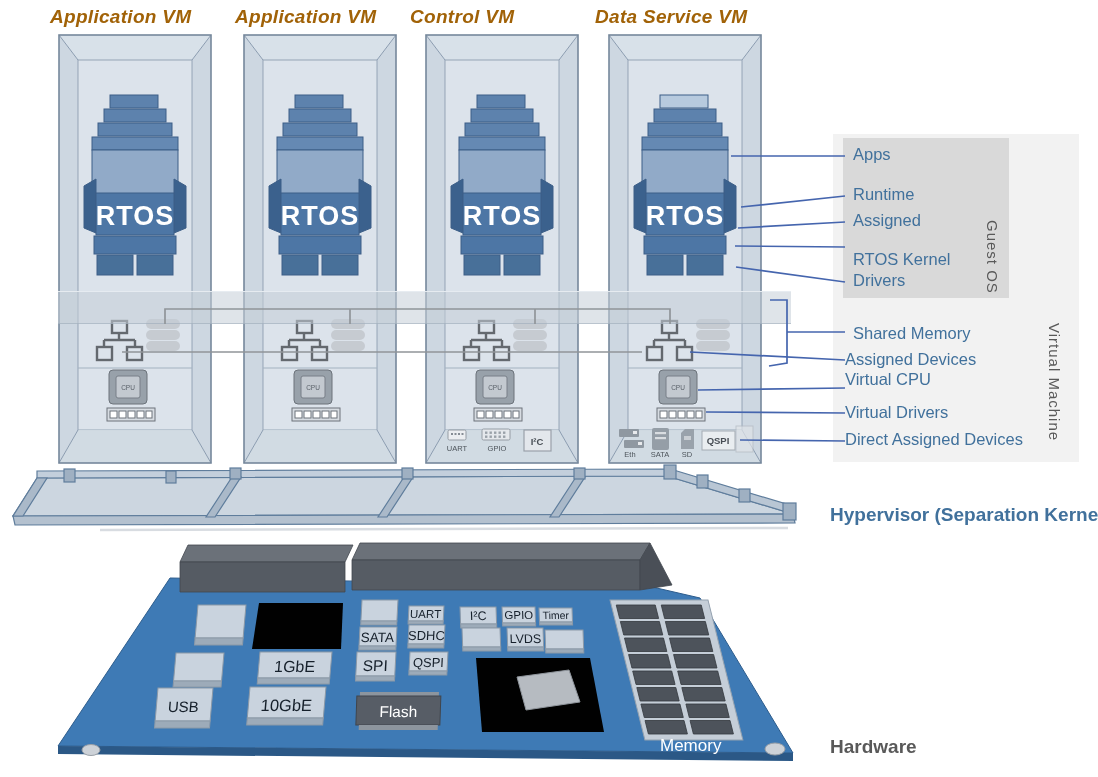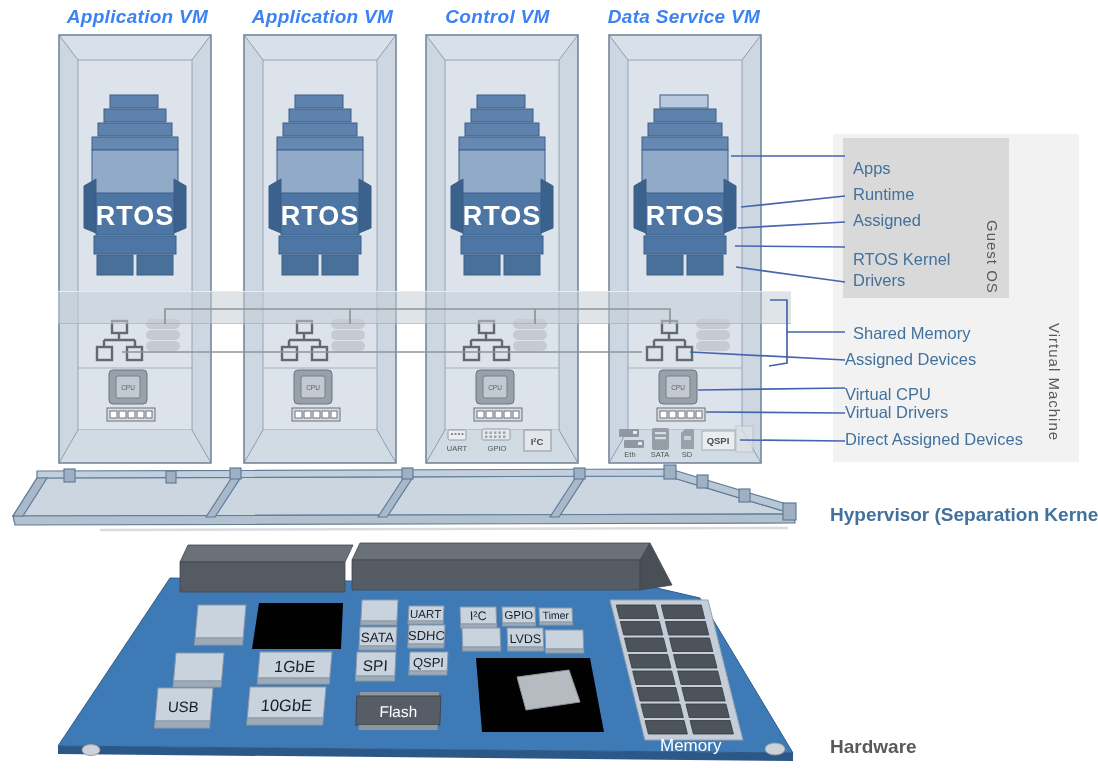--- a/index.html
+++ b/index.html
@@ -1,21 +1,21 @@
 <!DOCTYPE html>
 <html><head>
 <meta charset="utf-8">
 <style>
   html,body{margin:0;padding:0;background:#ffffff;}
   .canvas{position:relative;width:1098px;height:777px;background:#fff;overflow:hidden;
           font-family:"Liberation Sans",sans-serif;}
   
   .tower{position:absolute;top:33px;width:156px;height:432px;z-index:2;}
   .vm-title{position:absolute;top:6px;font-size:19px;font-weight:bold;font-style:italic;
-            color:#3b82f6;text-align:center;z-index:5;letter-spacing:.3px;}
+            color:#a16207;text-align:left;z-index:5;letter-spacing:.3px;}
   .box-top{fill:#d6dfe8;opacity:.95;}
   .box-side{fill:#c9d4de;opacity:.92;}
   .box-back{fill:#d9e1e9;opacity:.9;stroke:#8b9cb0;stroke-width:1;}
   .box-bottom{fill:#cfd9e2;opacity:.95;}
   .box-stroke{fill:none;stroke:#76889c;stroke-width:1.6;}
   .box-diag{stroke:#8b9cb0;stroke-width:1;}
   .box-line{stroke:#a3b2c0;stroke-width:1;}
   .rtos-text{fill:#ffffff;font-weight:bold;font-size:27px;text-anchor:middle;
              font-family:"Liberation Sans",sans-serif;letter-spacing:1px;stroke:none;}
   .mini-label{fill:#4d545b;font-size:7.5px;text-anchor:middle;stroke:none;font-family:"Liberation Sans",sans-serif;}
@@ -53,28 +53,28 @@
   <div class="vm-title" style="left:50px;width:175px;">Application VM</div>
   <div class="vm-title" style="left:235px;width:175px;">Application VM</div>
   <div class="vm-title" style="left:595px;width:178px;">Data Service VM</div>
   <div class="vm-title" style="left:410px;width:175px;">Control VM</div>
 
   <div class="legend-outer"></div>
   <div class="legend-guest"></div>
   <div class="vlabel" style="left:984px;top:212px;height:90px;">Guest OS</div>
   <div class="vlabel" style="left:1046px;top:312px;height:140px;">Virtual Machine</div>
 
-  <div class="legend-item" style="left:853px;top:145px;margin-top:14px;">Apps</div>
+  <div class="legend-item" style="left:853px;top:145px;">Apps</div>
   <div class="legend-item" style="left:853px;top:185px;">Runtime</div>
   <div class="legend-item" style="left:853px;top:211px;">Assigned</div>
   <div class="legend-item" style="left:853px;top:250px;">RTOS Kernel</div>
   <div class="legend-item" style="left:853px;top:271px;">Drivers</div>
   <div class="legend-item" style="left:853px;top:324px;">Shared Memory</div>
   <div class="legend-item" style="left:845px;top:350px;">Assigned Devices</div>
-  <div class="legend-item" style="left:845px;top:385px;">Virtual CPU</div>
+  <div class="legend-item" style="left:845px;top:370px;">Virtual CPU</div>
   <div class="legend-item" style="left:845px;top:403px;">Virtual Drivers</div>
   <div class="legend-item" style="left:845px;top:430px;">Direct Assigned Devices</div>
 
   <div class="hyp-label">Hypervisor (Separation Kernel)</div>
   <div class="hw-label">Hardware</div>
 
   <svg class="tower" style="left:57px;" viewBox="0 0 156 432">
     <g>
       <polygon class="box-top" points="2,2 154,2 135,27 21,27"></polygon>
       <polygon class="box-side" points="2,2 21,27 21,397 2,430"></polygon>

